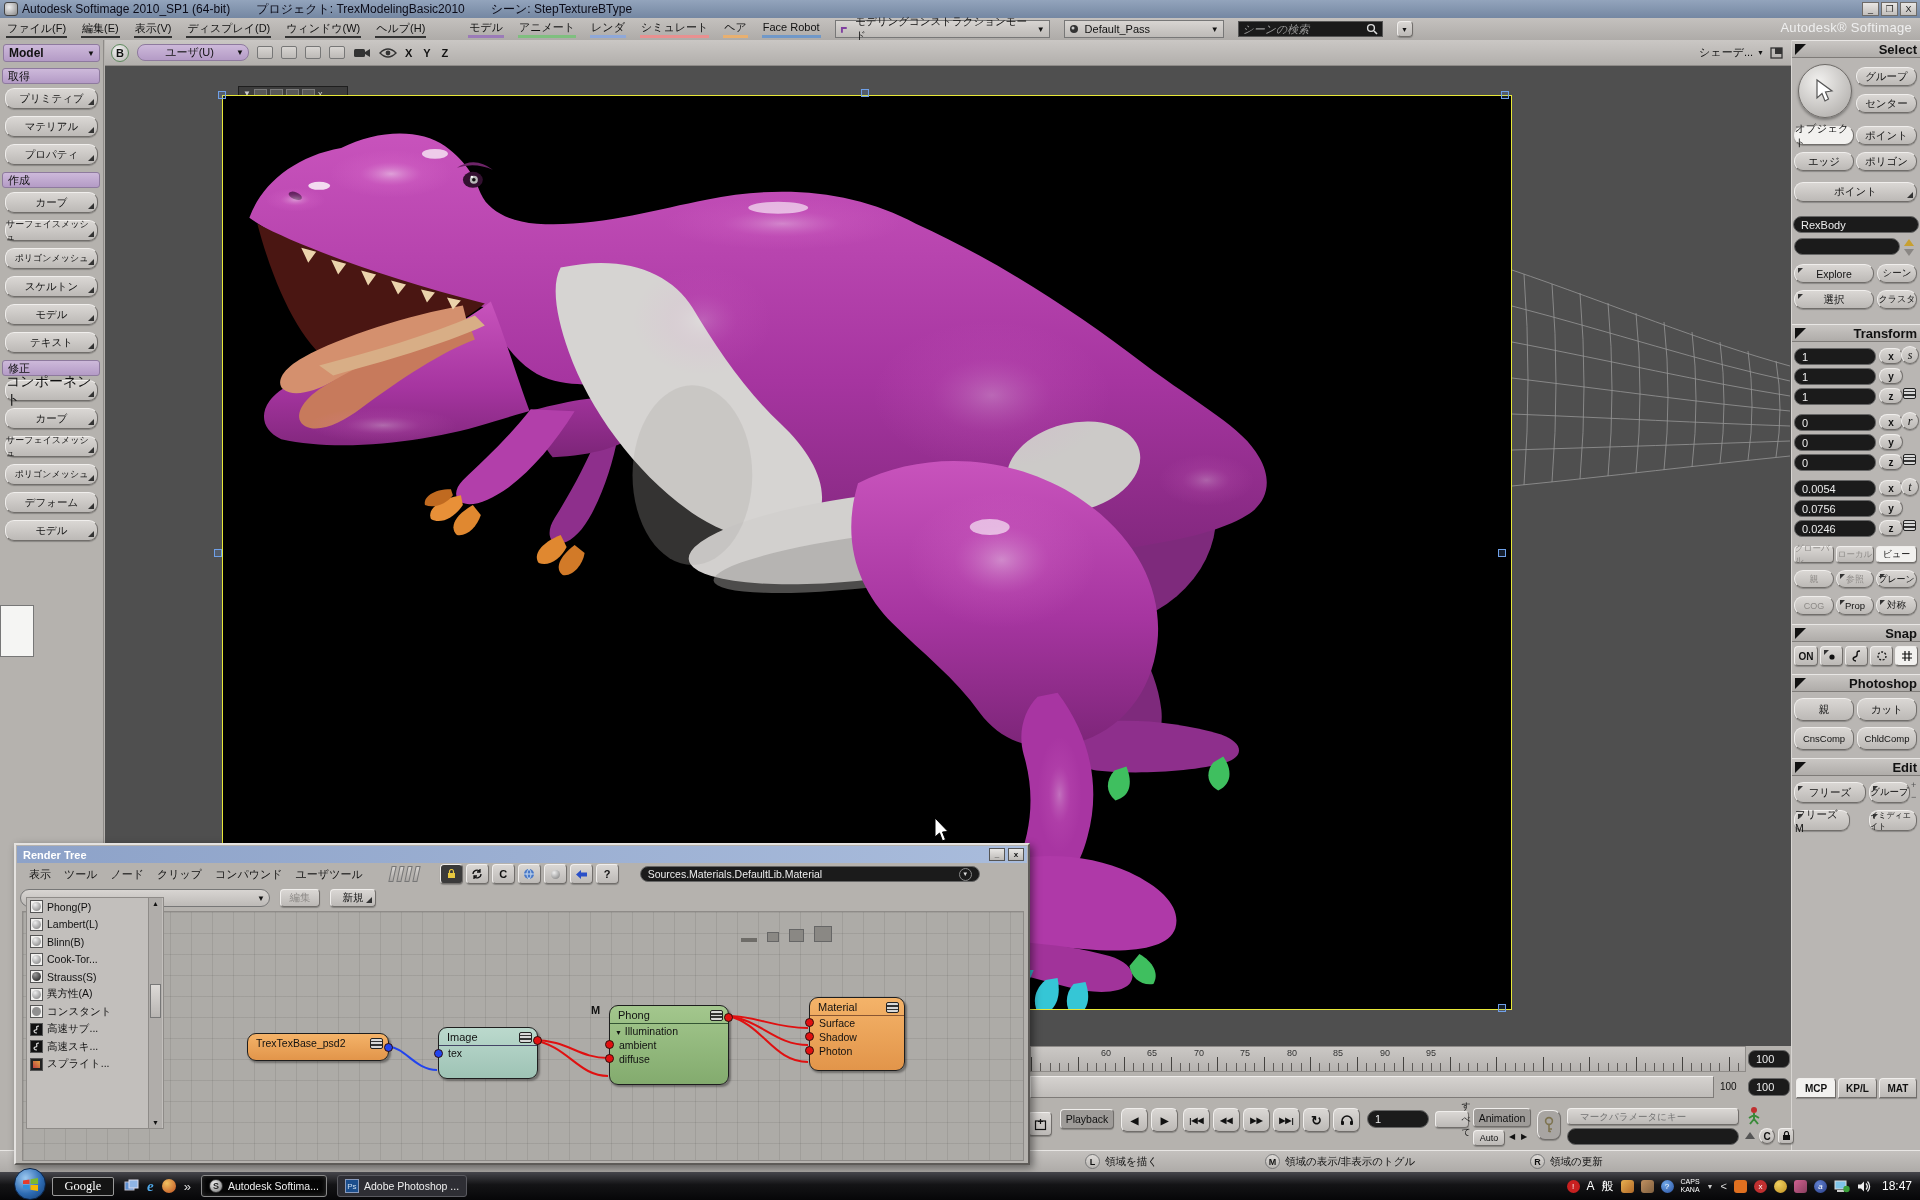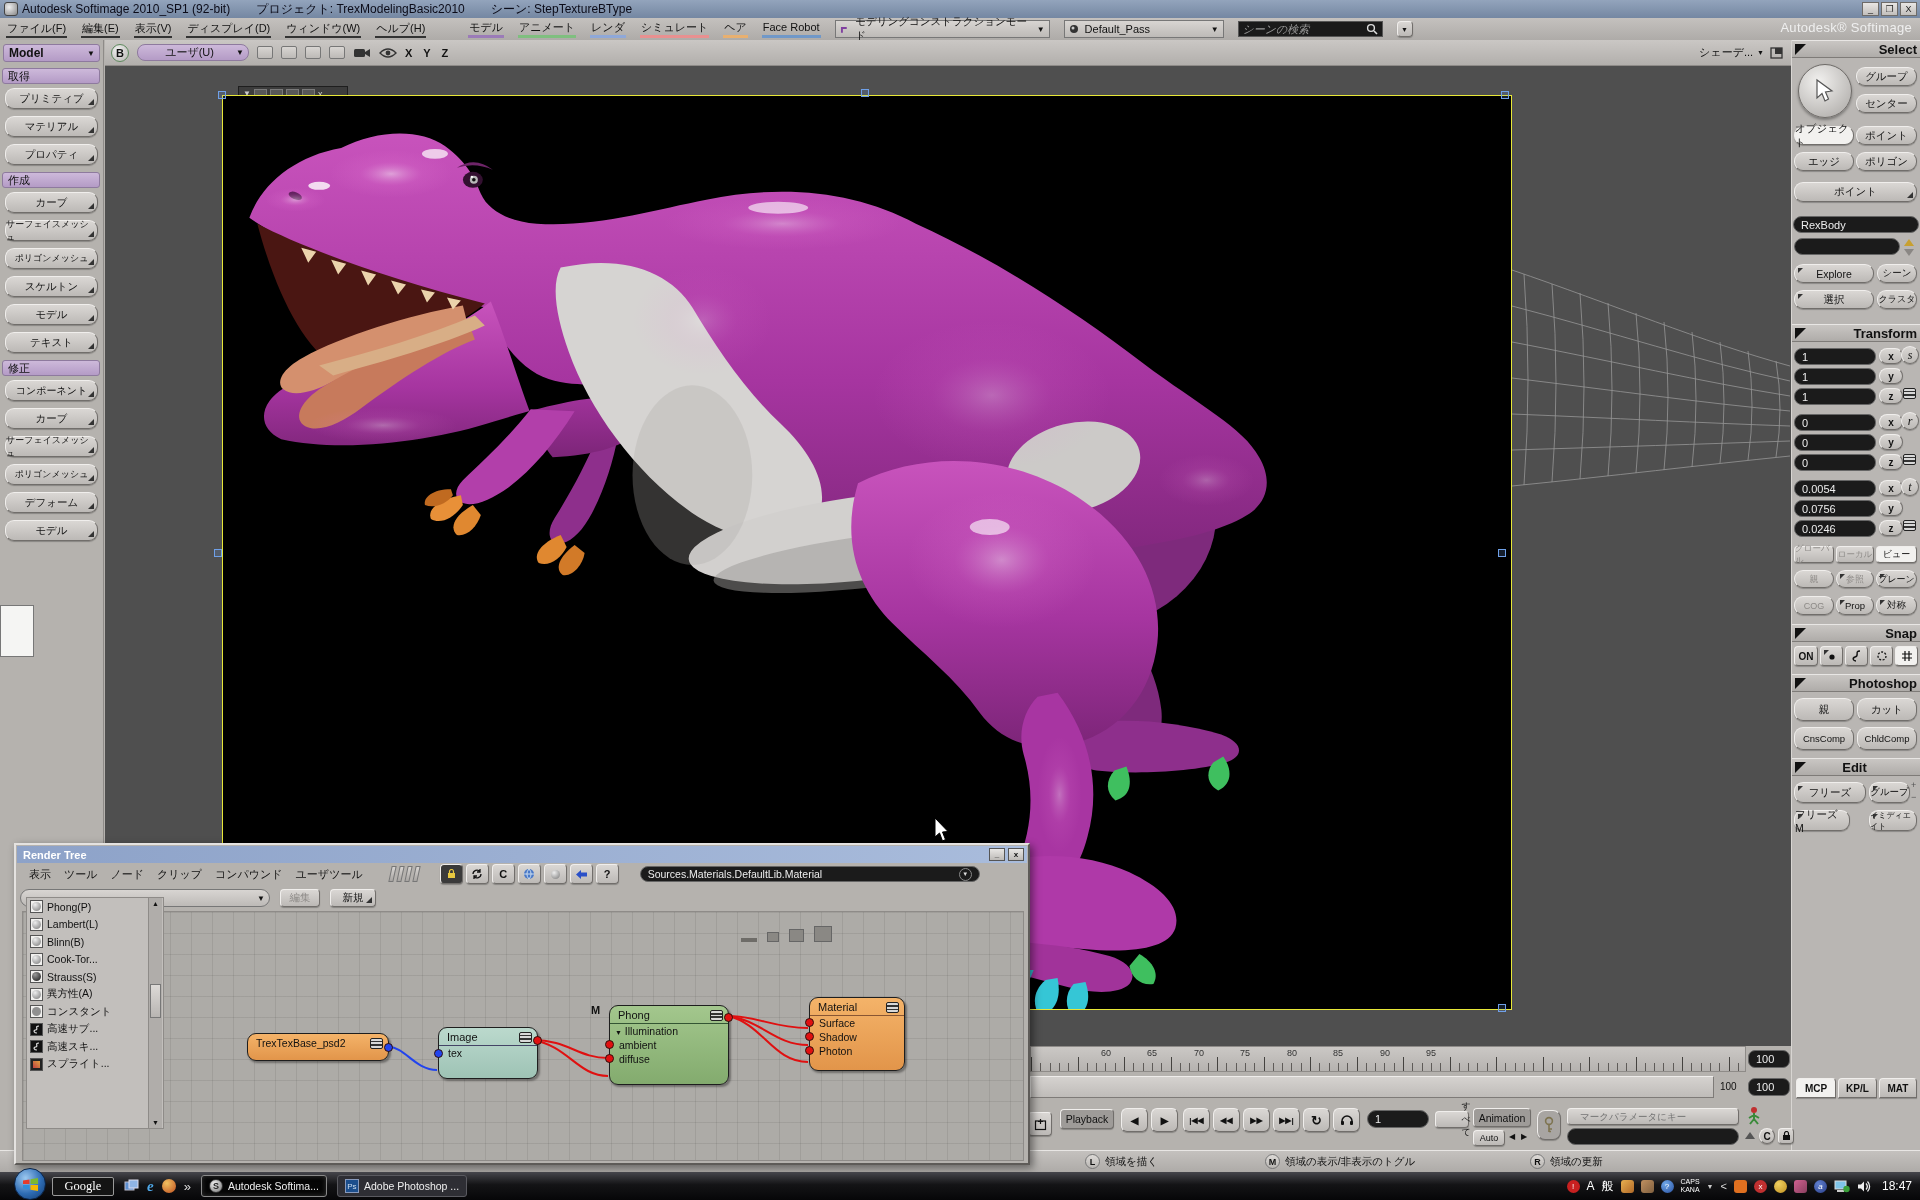--- a/index.html
+++ b/index.html
@@ -102,21 +102,21 @@
   #taskbar { left:0; top:1172px; width:1920px; height:28px; background:linear-gradient(#46464C,#141416 45%,#060608); z-index:100; display:flex; align-items:center; }
   .tsk { height:22px; border-radius:3px; display:flex; align-items:center; gap:5px; padding:0 7px; color:#EEE; font-size:10.5px; }
   .trayico { width:13px; height:13px; border-radius:3px; display:inline-flex; align-items:center; justify-content:center; font-size:8px; color:#FFF; }
 </style>
 </head>
 <body>
 
 <div class="abs" id="titlebar">
   <span style="display:flex;align-items:center;gap:4px;">
     <span class="appicon"></span>
-    <span>Autodesk Softimage 2010_SP1 (92-bit)</span>
+    <span>Autodesk Softimage 2010_SP1 (64-bit)</span>
   </span>
   <span>プロジェクト: TrexModelingBasic2010</span>
   <span>シーン: StepTextureBType</span>
   <span style="margin-left:auto;display:flex;gap:2px;padding-right:3px;">
     <span class="tbtn">_</span>
     <span class="tbtn">❐</span>
     <span class="tbtn">X</span>
   </span>
 </div>
 
@@ -170,21 +170,21 @@
   <div class="b3 lbtn crn" style="top:76px;">マテリアル</div>
   <div class="b3 lbtn crn" style="top:104px;">プロパティ</div>
   <div class="lavhdr lhdr" style="top:132px;">作成</div>
   <div class="b3 lbtn crn" style="top:152px;">カーブ</div>
   <div class="b3 lbtn crn" style="top:180px;font-size:9px;">サーフェイスメッシュ</div>
   <div class="b3 lbtn crn" style="top:208px;font-size:9px;">ポリゴンメッシュ</div>
   <div class="b3 lbtn crn" style="top:236px;">スケルトン</div>
   <div class="b3 lbtn crn" style="top:264px;">モデル</div>
   <div class="b3 lbtn crn" style="top:292px;">テキスト</div>
   <div class="lavhdr lhdr" style="top:320px;">修正</div>
-  <div class="b3 lbtn crn" style="top:340px;font-size:10px;">コンポーネント</div>
+  <div class="b3 lbtn crn" style="top:340px;font-size:14px;">コンポーネント</div>
   <div class="b3 lbtn crn" style="top:368px;">カーブ</div>
   <div class="b3 lbtn crn" style="top:396px;font-size:9px;">サーフェイスメッシュ</div>
   <div class="b3 lbtn crn" style="top:424px;font-size:9px;">ポリゴンメッシュ</div>
   <div class="b3 lbtn crn" style="top:452px;">デフォーム</div>
   <div class="b3 lbtn crn" style="top:480px;">モデル</div>
   <div style="position:absolute;left:0;top:565px;width:34px;height:52px;background:#F5F5F3;border:1px solid #777;"></div>
 </div>
 
 <div class="abs" id="viewport">
   <div id="vheader">
@@ -431,21 +431,21 @@
     </div>
 
   <div class="phdr" style="top:634px;">
       <span>Photoshop</span>
     </div>
   <div class="b3 rb" style="left:2px;top:658px;width:60px;height:23px;">親</div>
   <div class="b3 rb" style="left:65px;top:658px;width:60px;height:23px;">カット</div>
   <div class="b3 rb" style="left:2px;top:687px;width:60px;height:23px;font-size:9.5px;">CnsComp</div>
   <div class="b3 rb" style="left:65px;top:687px;width:60px;height:23px;font-size:9.5px;">ChldComp</div>
 
-  <div class="phdr" style="top:718px;justify-content:center;">
+  <div class="phdr" style="top:718px;">
       <span>Edit</span>
     </div>
   <div class="b3 rb crnTL" style="left:2px;top:742px;width:72px;height:21px;position:absolute;">フリーズ</div>
   <div class="b3 rb crnTL" style="left:77px;top:742px;width:41px;height:21px;font-size:9.5px;position:absolute;">グループ</div>
   <span class="rb" style="left:119px;top:740px;font-size:9px;color:#555;">+</span>
   <span class="rb" style="left:119px;top:752px;font-size:9px;color:#555;">−</span>
   <div class="b3 rb crnTL" style="left:2px;top:770px;width:56px;height:21px;position:absolute;">フリーズ M</div>
   <div class="b3 rb crnTL" style="left:77px;top:770px;width:48px;height:21px;font-size:8px;position:absolute;">イミディエイト</div>
 
   <div class="b3 rb tabbtn lit" style="left:4px;top:1038px;width:40px;">MCP</div>

